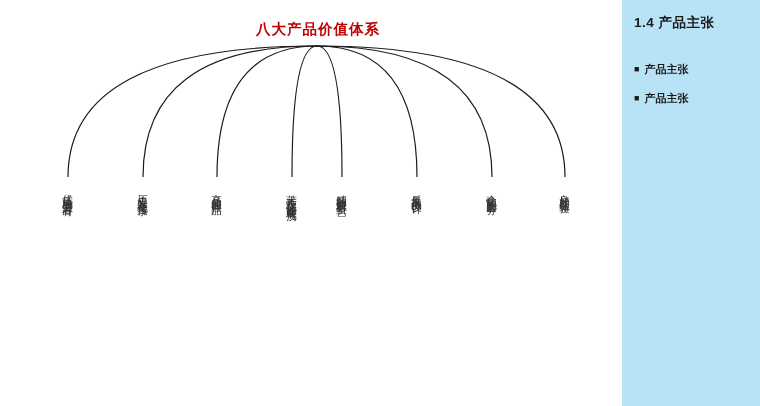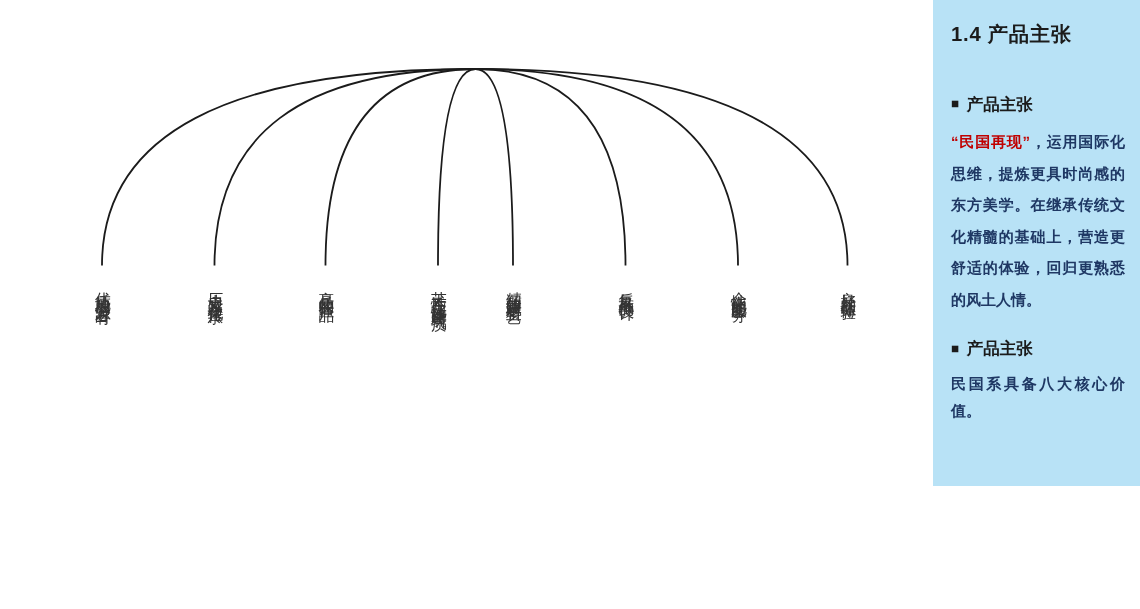--- a/index.html
+++ b/index.html
@@ -54,21 +54,21 @@
   .v4 { left: 292px; }
   .v5 { left: 342px; }
   .v6 { left: 417px; }
   .v7 { left: 492px; }
   .v8 { left: 565px; }
 
   
   .panel {
     position: absolute;
     left: 622px; top: 0;
-    width: 138px; height: 324px;
+    width: 138px; height: 406px;
     background: #b8e2f6;
     padding: 14px 10px 16px 12px;
   }
   .panel-heading {
     font-size: 13.5px;
     font-weight: bold;
     color: #1b1b1b;
     letter-spacing: 0.5px;
   }
   .section-title-row {
@@ -107,42 +107,41 @@
       <path d="M317 46 Q68 46 68 177"></path>
       <path d="M317 46 Q143 46 143 177"></path>
       <path d="M317 46 Q217 46 217 177"></path>
       <path d="M317 46 Q292 46 292 177"></path>
       <path d="M317 46 Q342 46 342 177"></path>
       <path d="M317 46 Q417 46 417 177"></path>
       <path d="M317 46 Q492 46 492 177"></path>
       <path d="M317 46 Q565 46 565 177"></path>
     </svg>
 
+    <div class="diagram-title">八大产品价值体系</div>
 
     <div class="v-label v1">优质地段与资源占有</div>
     <div class="v-label v2">历史文脉与文化传承</div>
     <div class="v-label v3">高品质的居住产品</div>
     <div class="v-label v4">艺术性与文化性的建筑气质</div>
     <div class="v-label v5">精细的建筑材料工艺</div>
     <div class="v-label v6">反复推敲的设计</div>
     <div class="v-label v7">个性化的配套服务</div>
     <div class="v-label v8">良好的居住体验</div>
   </div>
 
   <div class="panel">
     <div class="panel-heading">1.4 产品主张</div>
 
     <div class="section-title-row sec1-title">
       <span class="bullet">■</span>
       <span>产品主张</span>
     </div>
 
-    <div class="panel-body"><span class="lead">“民国再现”</span><span>，运用国际化思维，提炼更具时尚感的东方美学。在继承传统文化精髓的基础上，营造更舒适的体验，回归更熟悉的风土人情。</span></div>
 
     <div class="section-title-row sec2-title">
       <span class="bullet">■</span>
       <span>产品主张</span>
     </div>
 
-    <div class="panel-body sec2-body">民国系具备八大核心价值。</div>
   </div>
 
 </div>
 
 </body></html>

